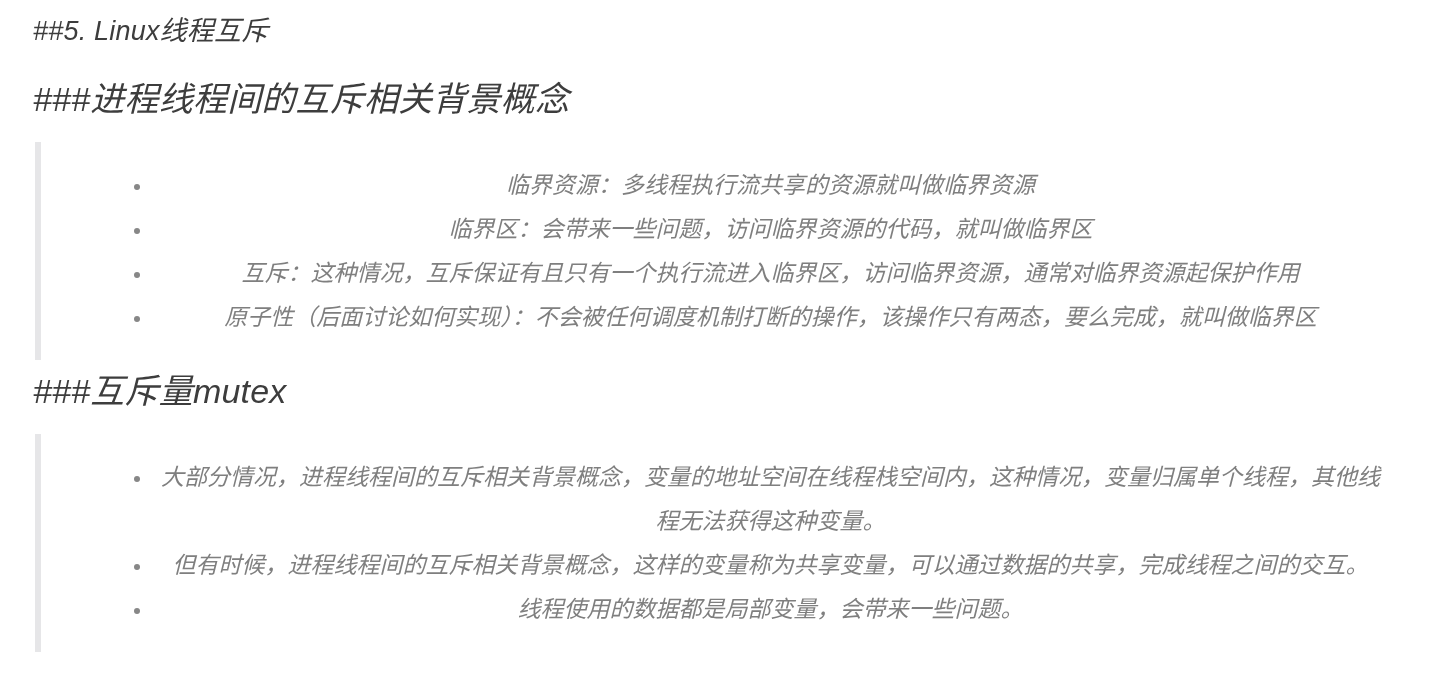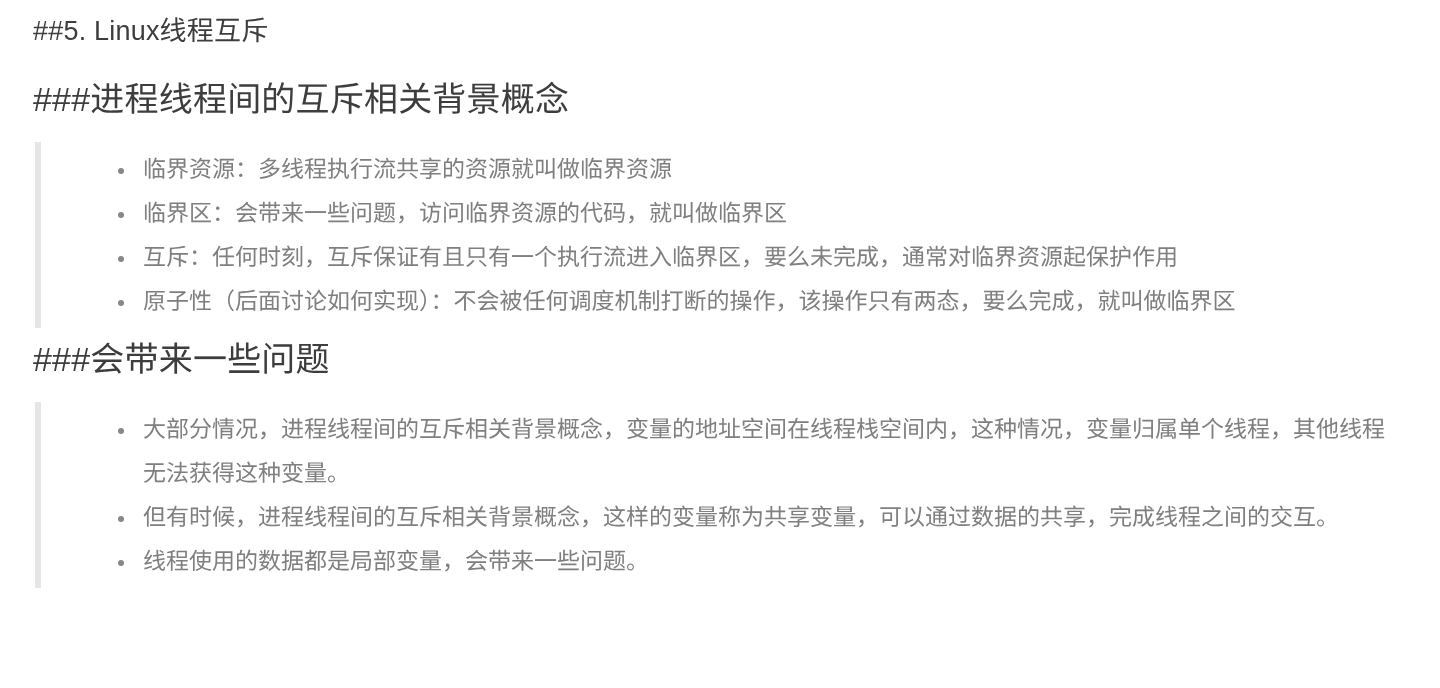--- a/index.html
+++ b/index.html
@@ -12,20 +12,21 @@
     width: 1440px;
     height: 688px;
     overflow: hidden;
     font-family: "Liberation Sans", "DejaVu Sans", sans-serif;
   }
   .page {
     box-sizing: border-box;
     width: 1440px;
     height: 495px;
     padding: 16px 24px 0 33px;
+    font-style: italic;
   }
   .md-heading {
     margin: 0;
     font-weight: 500;
     color: #3d3d3d;
     letter-spacing: 0.2px;
   }
   .md-h2 {
     font-size: 27px;
     line-height: 30px;
@@ -35,23 +36,24 @@
     font-size: 34px;
     line-height: 30px;
     margin: 0 0 28px 0;
   }
   .md-quote {
     margin: 0 0 16px 2px;
     border-left: 6px solid #e6e6e8;
     padding: 5px 18px 5px 0;
   }
   .md-list {
-    margin: 0;
+    margin: 16px;
     padding: 0 0 0 96px;
     list-style-type: disc;
+    text-align: center;
   }
   .md-list-item {
     font-size: 23px;
     line-height: 44px;
     color: #7f7f7f;
     padding-left: 6px;
   }
   .md-list-item::marker {
     color: #878787;
     font-size: 20px;
@@ -64,28 +66,28 @@
 
   <h2 class="md-heading md-h2">##5. Linux线程互斥</h2>
 
   <section>
     <h3 class="md-heading md-h3">###进程线程间的互斥相关背景概念</h3>
 
     <blockquote class="md-quote">
       <ul class="md-list">
         <li class="md-list-item">临界资源：多线程执行流共享的资源就叫做临界资源</li>
         <li class="md-list-item">临界区：会带来一些问题，访问临界资源的代码，就叫做临界区</li>
-        <li class="md-list-item">互斥：任何时刻，互斥保证有且只有一个执行流进入临界区，要么未完成，通常对临界资源起保护作用</li>
+        <li class="md-list-item">互斥：这种情况，互斥保证有且只有一个执行流进入临界区，访问临界资源，通常对临界资源起保护作用</li>
         <li class="md-list-item">原子性（后面讨论如何实现）：不会被任何调度机制打断的操作，该操作只有两态，要么完成，就叫做临界区</li>
       </ul>
     </blockquote>
   </section>
 
   <section>
-    <h3 class="md-heading md-h3">###会带来一些问题</h3>
+    <h3 class="md-heading md-h3">###互斥量mutex</h3>
 
     <blockquote class="md-quote">
       <ul class="md-list">
         <li class="md-list-item">大部分情况，进程线程间的互斥相关背景概念，变量的地址空间在线程栈空间内，这种情况，变量归属单个线程，其他线程无法获得这种变量。</li>
         <li class="md-list-item">但有时候，进程线程间的互斥相关背景概念，这样的变量称为共享变量，可以通过数据的共享，完成线程之间的交互。</li>
         <li class="md-list-item">线程使用的数据都是局部变量，会带来一些问题。</li>
       </ul>
     </blockquote>
   </section>
 

